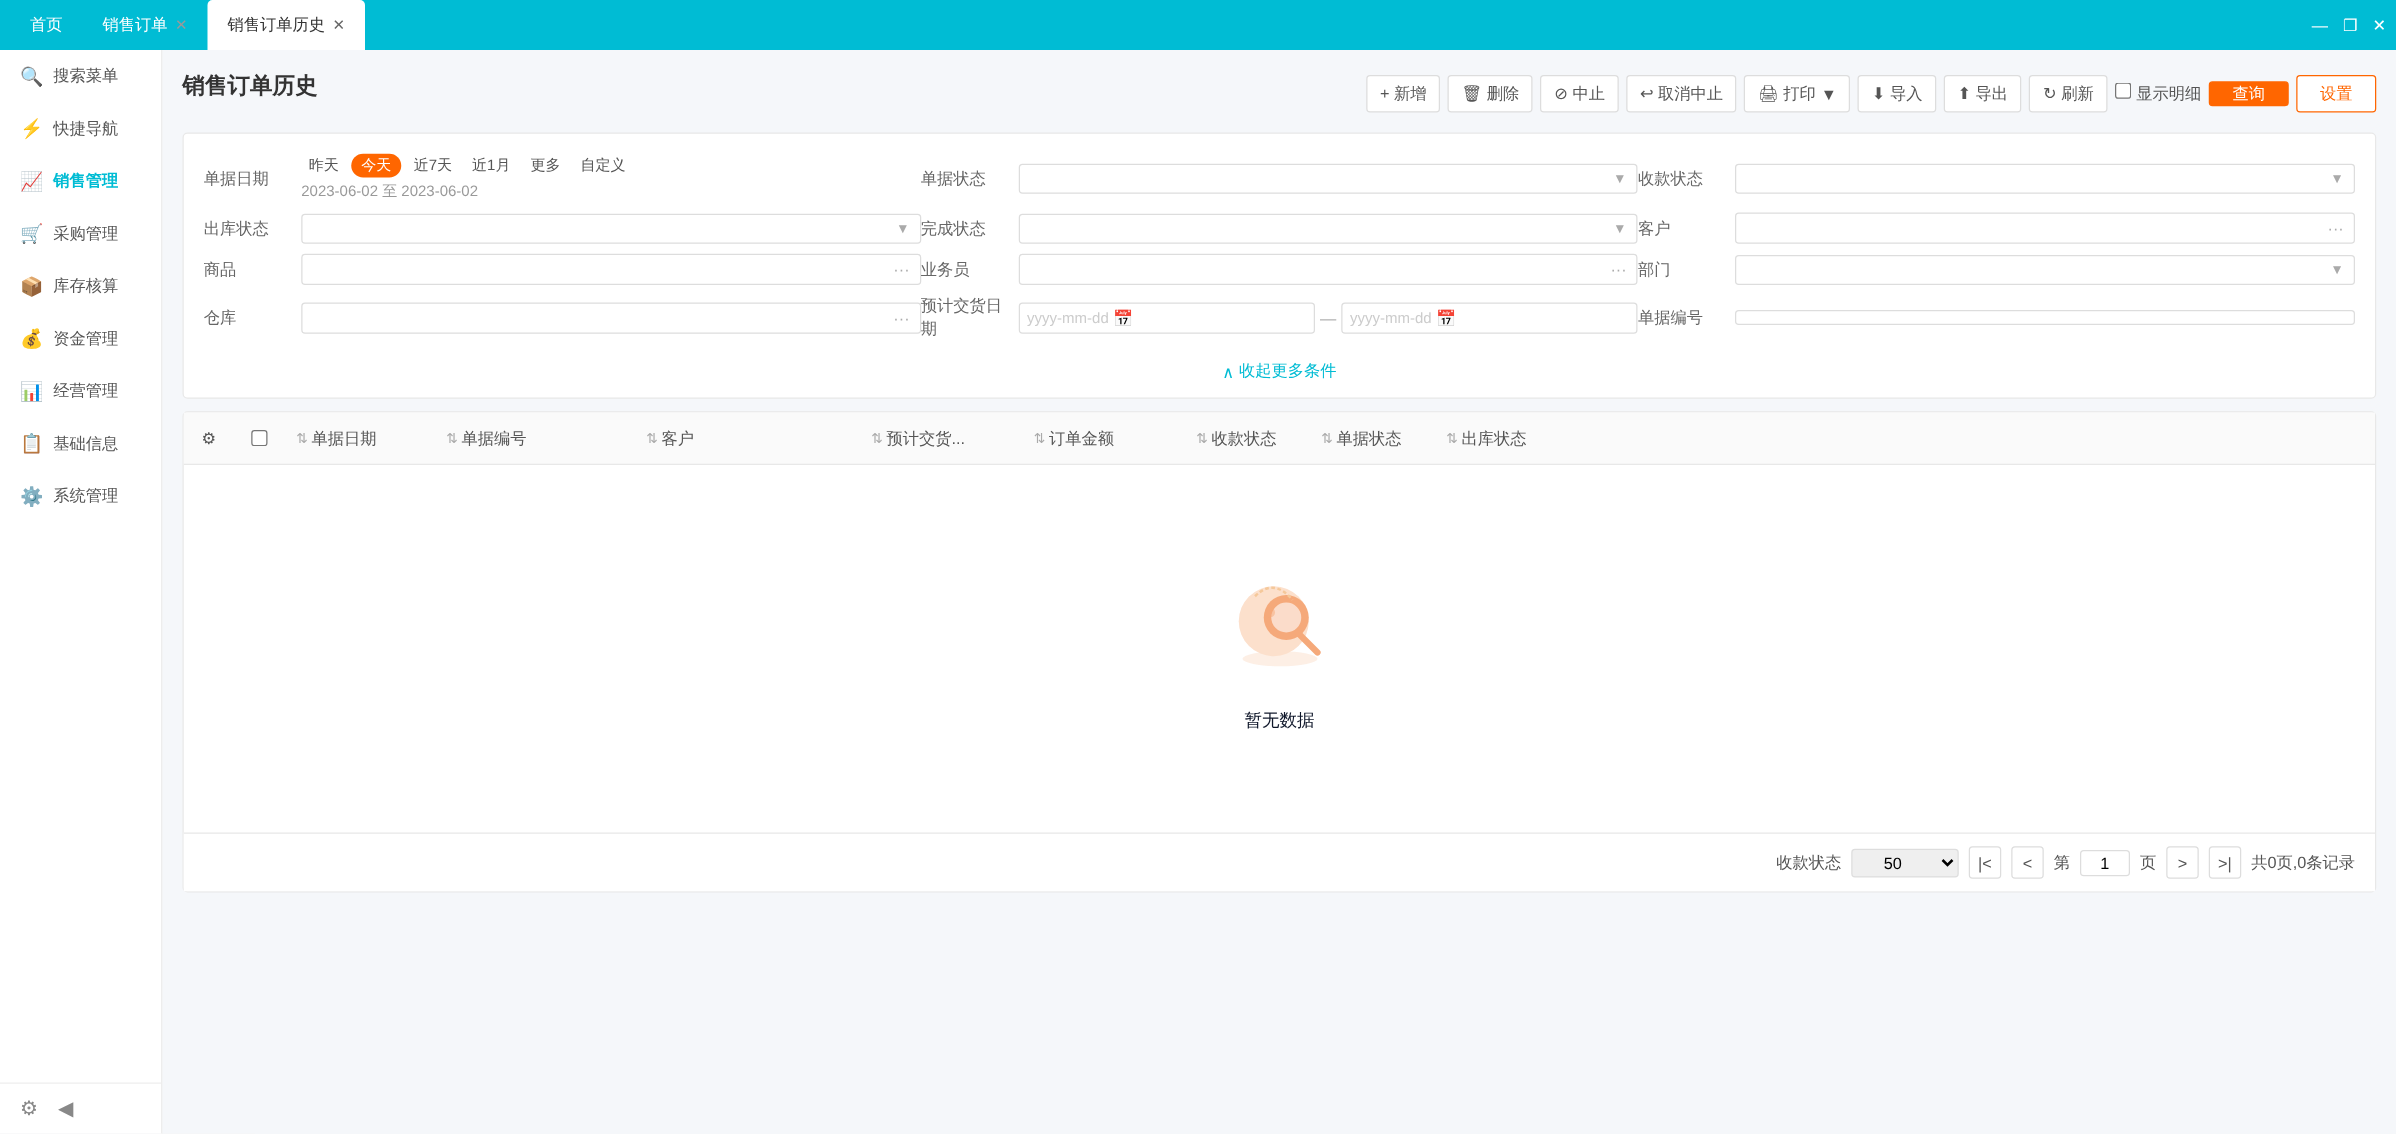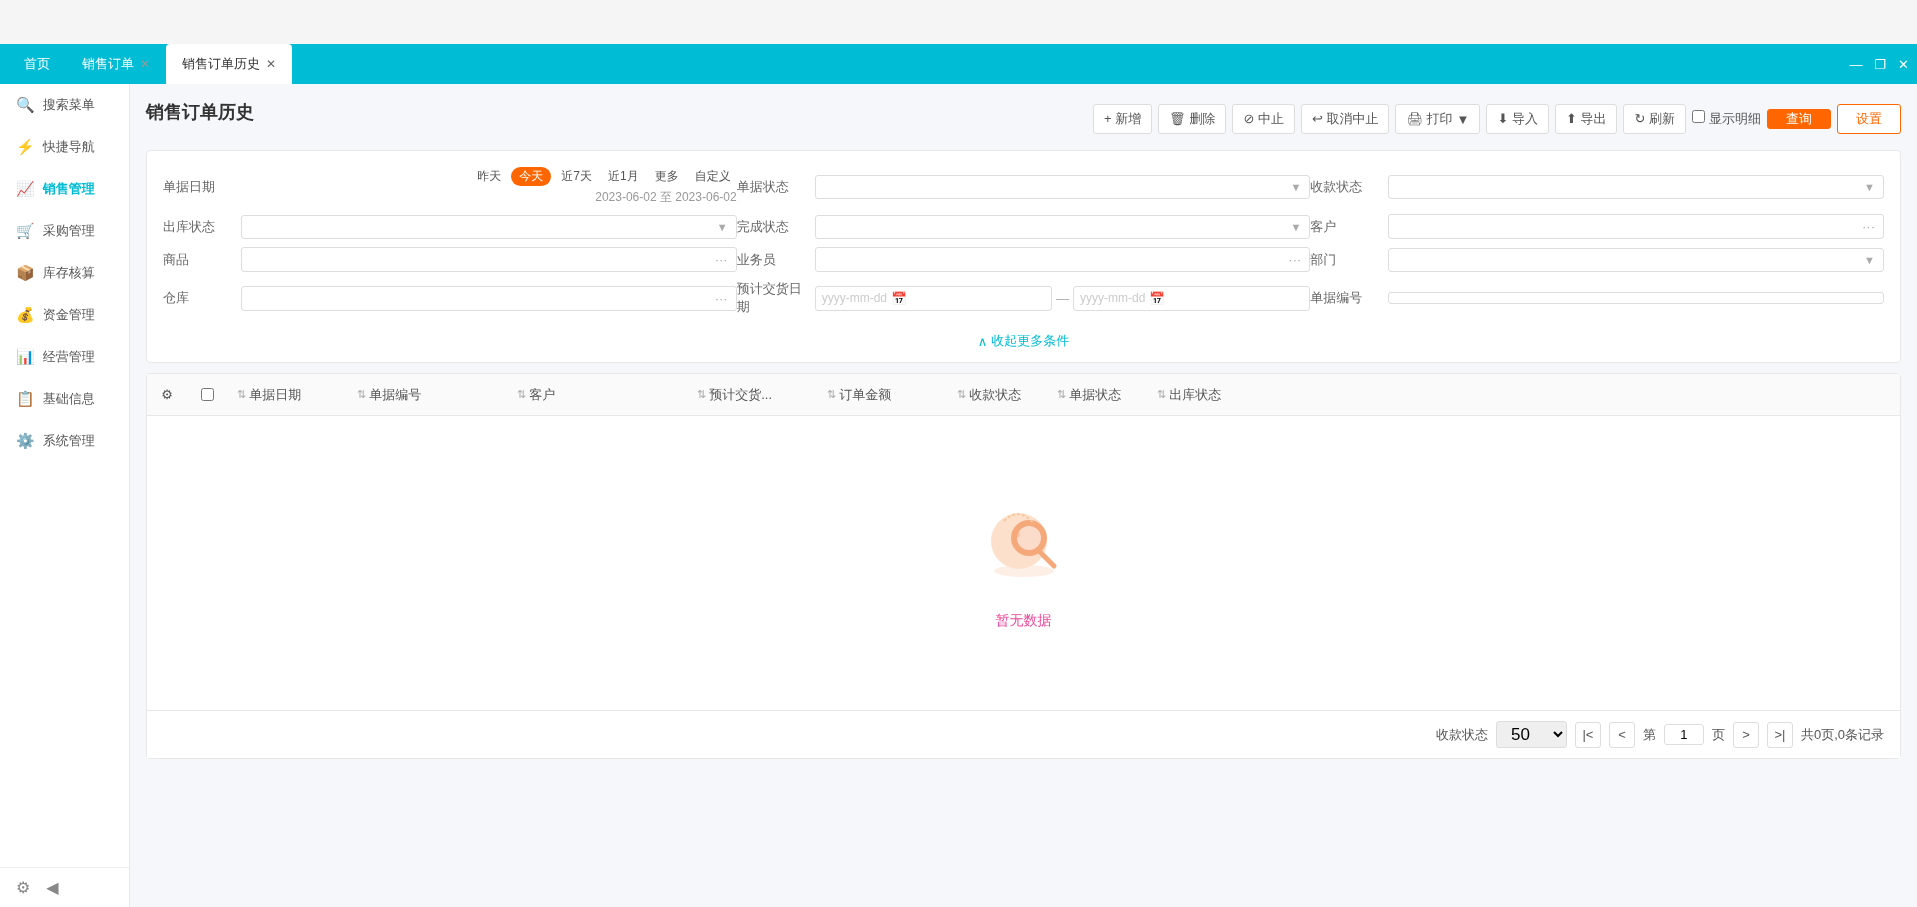--- a/index.html
+++ b/index.html
@@ -7,21 +7,20 @@
 
     
     .top-bar {
       background: #00bcd4;
       height: 40px;
       display: flex;
       align-items: center;
       padding: 4px 8px;
       gap: 0;
       flex-shrink: 0;
-      margin-top: 44px;
     }
     .tab-item {
       height: 40px;
       display: flex;
       align-items: center;
       padding: 0 16px;
       color: #fff;
       cursor: pointer;
       font-size: 13px;
       white-space: nowrap;
@@ -142,41 +141,41 @@
       align-items: center;
       justify-content: center;
       padding: 80px 0;
     }
     .empty-icon {
       width: 100px;
       height: 100px;
       margin-bottom: 16px;
     }
     .empty-text {
-      color: #ec4899;
+      color: #0f172a;
       font-size: 14px;
     }
 
     
     .pagination {
       display: flex;
       align-items: center;
       justify-content: flex-end;
       padding: 10px 16px;
       gap: 8px;
       background: #fff;
       border-top: 1px solid #e8e8e8;
       font-size: 13px;
       color: #555;
     }
     .pagination-select {
       border: 1px solid #ddd;
       border-radius: 3px;
-      padding: 2px 10px;
-      font-size: 17px;
+      padding: 2px 21px;
+      font-size: 13px;
     }
     .page-btn {
       width: 26px;
       height: 26px;
       border: 1px solid #ddd;
       border-radius: 3px;
       background: #fff;
       cursor: pointer;
       display: flex;
       align-items: center;
@@ -402,21 +401,21 @@
         </button>
       </div>
     </div>
 
     <div class="filter-section">
 
       <div class="filter-grid-row">
 
         <div class="filter-cell">
           <span class="filter-cell-label">单据日期</span>
-          <div style="display:flex; flex-direction:column; gap:3px; flex:1;align-items:flex-end;">
+          <div style="display:flex; flex-direction:column; gap:3px; flex:1;">
             <div style="display:flex; align-items:center; gap:4px;">
               <span class="date-tag">昨天</span>
               <span class="date-badge">今天</span>
               <span class="date-tag">近7天</span>
               <span class="date-tag">近1月</span>
               <span class="date-tag">更多</span>
               <span class="date-custom">自定义</span>
             </div>
             <div style="font-size:12px; color:#999;">2023-06-02 至 2023-06-02</div>
           </div>

